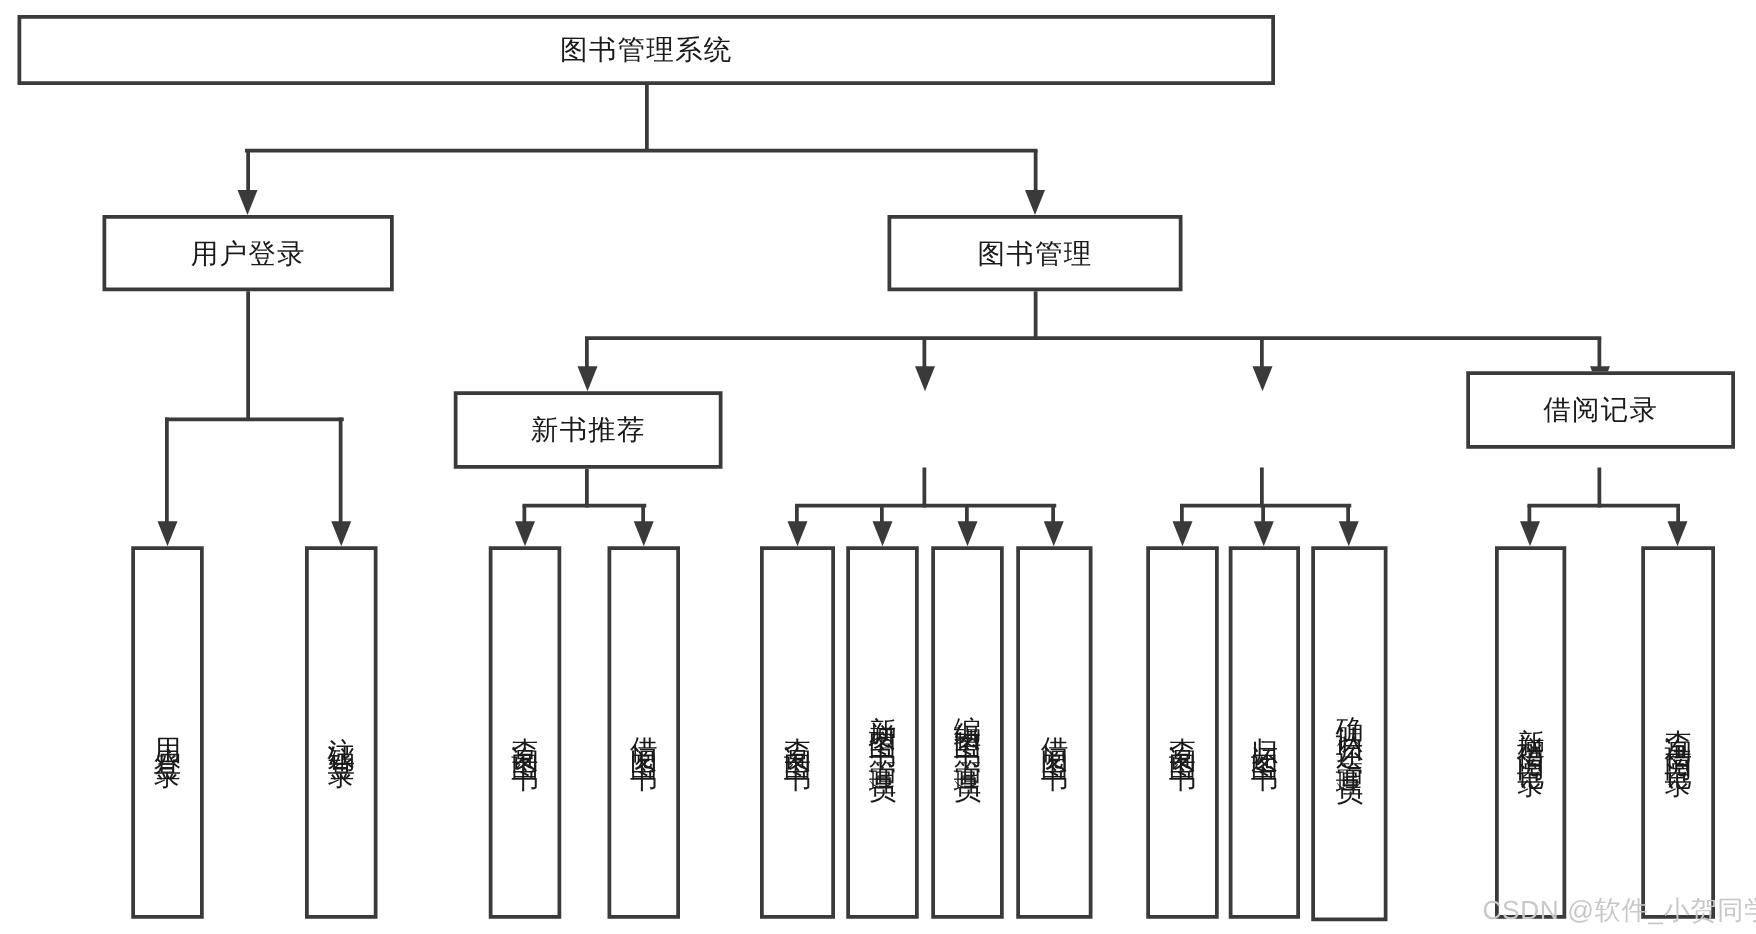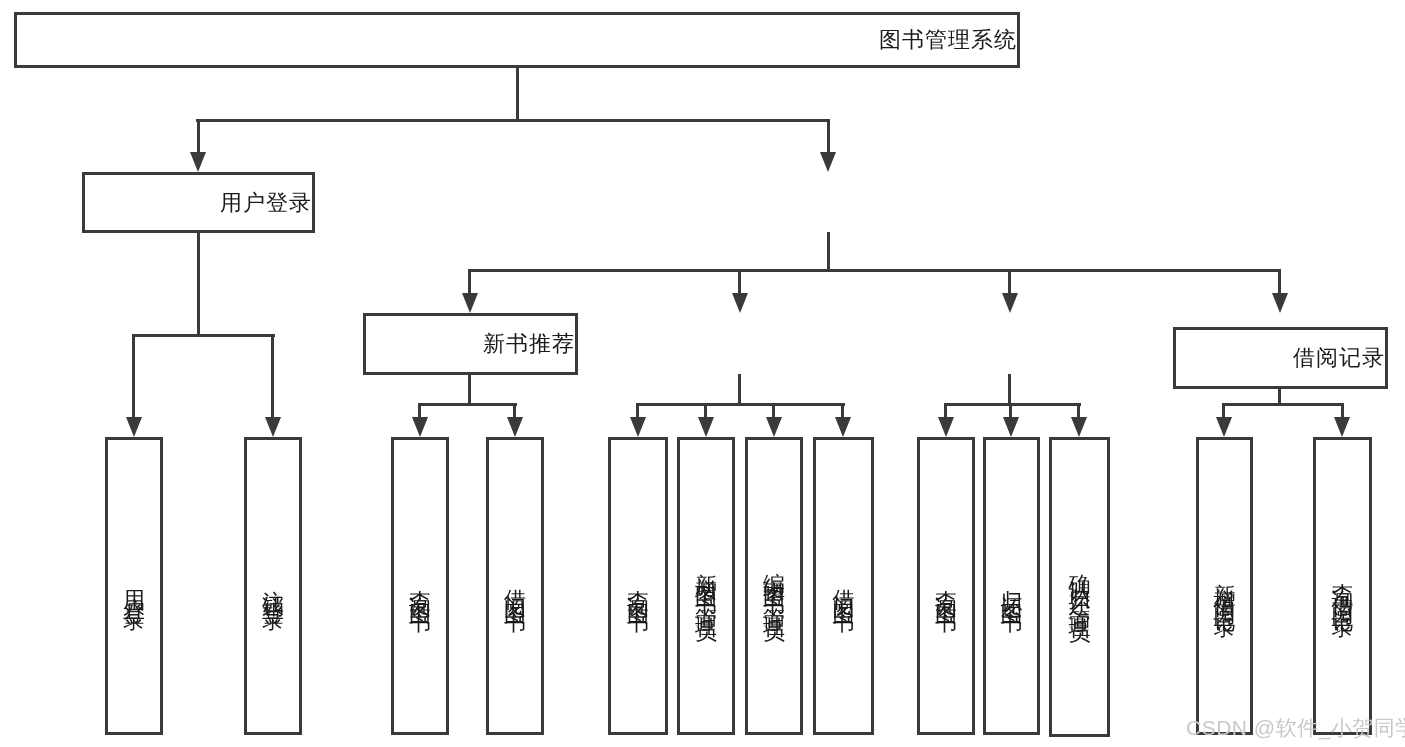--- a/index.html
+++ b/index.html
@@ -21,21 +21,21 @@
     height: 747px;
     background: var(--fill);
     overflow: hidden;
   }
   .hbox {
     position: absolute;
     border: 3px solid var(--border);
     background: var(--fill);
     display: flex;
     align-items: center;
-    justify-content: flex-end;
+    justify-content: center;
     font-size: 22px;
     letter-spacing: 1px;
     color: var(--text);
     z-index: 2;
   }
   .vbox {
     position: absolute;
     border: 3px solid var(--border);
     background: var(--fill);
     display: flex;
@@ -137,25 +137,28 @@
   <div class="vline" style="left:1341px;top:404px;height:15px"></div>
   <div class="arrowhead" style="left:1334px;top:417px"></div>
 
   <div class="hbox" style="left:14px;top:12px;width:1006px;height:56px">
     <span>图书管理系统</span>
   </div>
 
   <div class="hbox" style="left:82px;top:172px;width:233px;height:61px">
     <span>用户登录</span>
   </div>
+  <div class="hbox" style="left:710px;top:172px;width:236px;height:61px">
+    <span>图书管理</span>
+  </div>
 
   <div class="hbox" style="left:363px;top:313px;width:215px;height:62px">
     <span>新书推荐</span>
   </div>
-  <div class="hbox" style="left:1173px;top:327px;width:215px;height:62px">
+  <div class="hbox" style="left:1173px;top:297px;width:215px;height:62px">
     <span>借阅记录</span>
   </div>
 
   <div class="vbox" style="left:105px;top:437px;width:58px;height:298px">
     <span class="vtext">用户登录</span>
   </div>
   <div class="vbox" style="left:244px;top:437px;width:58px;height:298px">
     <span class="vtext">注销登录</span>
   </div>
 

